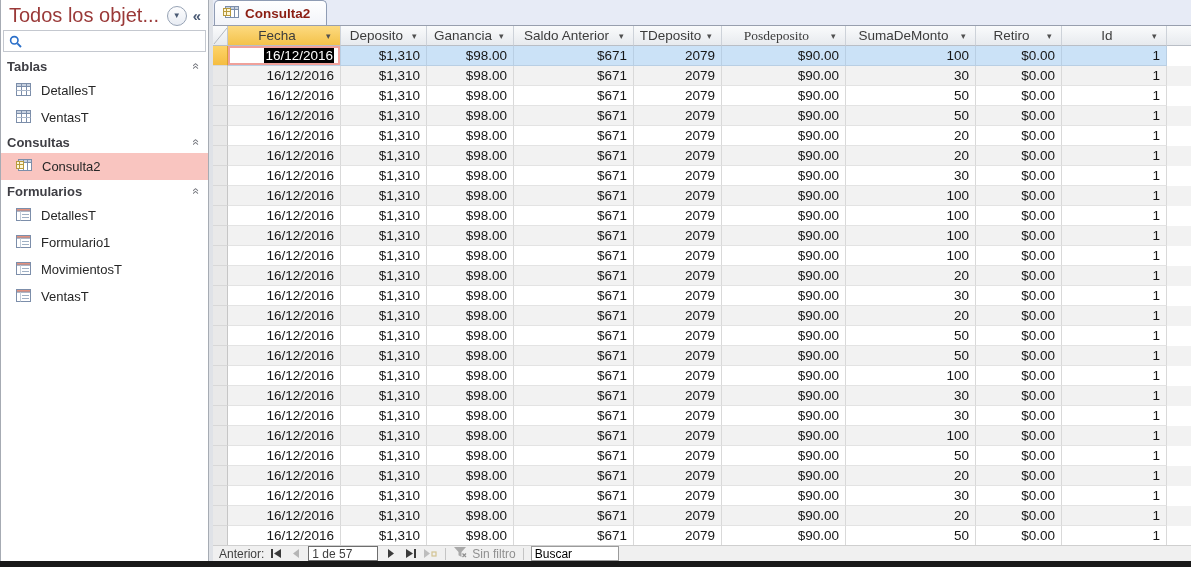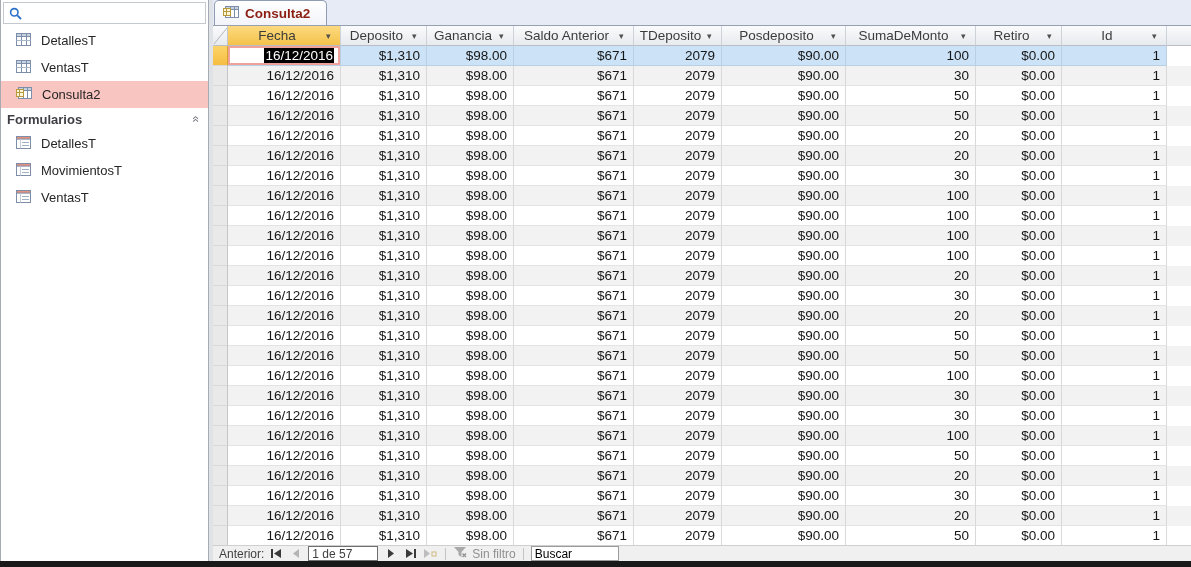--- a/index.html
+++ b/index.html
@@ -75,48 +75,61 @@
   .sinfiltro{color:#8f8f8f;display:flex;align-items:center;gap:4px;}
 
   .bottom-strip{position:absolute;left:0;right:0;bottom:0;height:6px;background:#191919;}
 </style>
 </head>
 <body>
 
 <div class="app" style="--sel-blue: #cbe2f7; --amber: #f4c24a; --nav-pink: #f9c5c0;">
 
   <aside class="sidebar">
+    <div class="nav-header">
+      <span class="nav-title" style="color: rgb(154, 57, 56);">Todos los objet...</span>
+      <span class="nav-dd">▼</span>
+      <span class="nav-shutter">«</span>
+    </div>
     <div class="nav-search">
       <span class="mag">
         <svg width="13" height="13" viewBox="0 0 13 13">
             <circle cx="5.3" cy="5.3" r="3.7" fill="none" stroke="#2a6fc9" stroke-width="1.6"></circle>
             <line x1="8.3" y1="8.3" x2="12" y2="12" stroke="#2a6fc9" stroke-width="1.9"></line>
           </svg>
       </span>
     </div>
     <div id="nav-sections">
+        <div class="section-h">
+          <span>Tablas</span>
+          <span class="chev">«</span>
+        </div>
         <div class="nav-item">
           <span><svg width="15" height="13" viewBox="0 0 15 13">
               <rect x="0.5" y="0.5" width="14" height="12" fill="#fff" stroke="#7c8eaa"></rect>
               <rect x="0.5" y="0.5" width="14" height="3" fill="#c7d1e0" stroke="#7c8eaa"></rect>
               <line x1="5.5" y1="0.5" x2="5.5" y2="12.5" stroke="#7c8eaa"></line>
               <line x1="10.5" y1="0.5" x2="10.5" y2="12.5" stroke="#7c8eaa"></line>
               <line x1="0.5" y1="7.5" x2="14.5" y2="7.5" stroke="#a9b6c9"></line>
             </svg></span>
           <span>DetallesT</span>
         </div>
         <div class="nav-item">
           <span><svg width="15" height="13" viewBox="0 0 15 13">
               <rect x="0.5" y="0.5" width="14" height="12" fill="#fff" stroke="#7c8eaa"></rect>
               <rect x="0.5" y="0.5" width="14" height="3" fill="#c7d1e0" stroke="#7c8eaa"></rect>
               <line x1="5.5" y1="0.5" x2="5.5" y2="12.5" stroke="#7c8eaa"></line>
               <line x1="10.5" y1="0.5" x2="10.5" y2="12.5" stroke="#7c8eaa"></line>
               <line x1="0.5" y1="7.5" x2="14.5" y2="7.5" stroke="#a9b6c9"></line>
             </svg></span>
           <span>VentasT</span>
+        </div>
+        <div class="section-h">
+          <span>Consultas</span>
+          <span class="chev">«</span>
         </div>
         <div class="nav-item selected">
           <span><svg width="16" height="14" viewBox="0 0 16 14">
               <rect x="2.5" y="1.5" width="13" height="11" fill="#fff" stroke="#7c8eaa"></rect>
               <rect x="2.5" y="1.5" width="13" height="3" fill="#c7d1e0" stroke="#7c8eaa"></rect>
               <line x1="7.5" y1="1.5" x2="7.5" y2="12.5" stroke="#7c8eaa"></line>
               <line x1="11.5" y1="1.5" x2="11.5" y2="12.5" stroke="#7c8eaa"></line>
               <rect x="0.5" y="3.5" width="7" height="7" fill="#fdf6d8" stroke="#b89a3c"></rect>
               <line x1="0.5" y1="6.5" x2="7.5" y2="6.5" stroke="#b89a3c"></line>
               <line x1="3.5" y1="3.5" x2="3.5" y2="10.5" stroke="#b89a3c"></line>
@@ -129,20 +142,30 @@
         </div>
         <div class="nav-item">
           <span><svg width="15" height="13" viewBox="0 0 15 13">
               <rect x="0.5" y="0.5" width="14" height="12" fill="#fff" stroke="#7c8eaa"></rect>
               <rect x="0.5" y="0.5" width="14" height="2.6" fill="#e2917f" stroke="#7c8eaa"></rect>
               <line x1="4.5" y1="3.2" x2="4.5" y2="12.5" stroke="#c3cdd9"></line>
               <line x1="6" y1="6.5" x2="13" y2="6.5" stroke="#9fb0c4"></line>
               <line x1="6" y1="9.5" x2="13" y2="9.5" stroke="#9fb0c4"></line>
             </svg></span>
           <span>DetallesT</span>
+        </div>
+        <div class="nav-item">
+          <span><svg width="15" height="13" viewBox="0 0 15 13">
+              <rect x="0.5" y="0.5" width="14" height="12" fill="#fff" stroke="#7c8eaa"></rect>
+              <rect x="0.5" y="0.5" width="14" height="2.6" fill="#e2917f" stroke="#7c8eaa"></rect>
+              <line x1="4.5" y1="3.2" x2="4.5" y2="12.5" stroke="#c3cdd9"></line>
+              <line x1="6" y1="6.5" x2="13" y2="6.5" stroke="#9fb0c4"></line>
+              <line x1="6" y1="9.5" x2="13" y2="9.5" stroke="#9fb0c4"></line>
+            </svg></span>
+          <span>Formulario1</span>
         </div>
         <div class="nav-item">
           <span><svg width="15" height="13" viewBox="0 0 15 13">
               <rect x="0.5" y="0.5" width="14" height="12" fill="#fff" stroke="#7c8eaa"></rect>
               <rect x="0.5" y="0.5" width="14" height="2.6" fill="#e2917f" stroke="#7c8eaa"></rect>
               <line x1="4.5" y1="3.2" x2="4.5" y2="12.5" stroke="#c3cdd9"></line>
               <line x1="6" y1="6.5" x2="13" y2="6.5" stroke="#9fb0c4"></line>
               <line x1="6" y1="9.5" x2="13" y2="9.5" stroke="#9fb0c4"></line>
             </svg></span>
           <span>MovimientosT</span>
@@ -196,21 +219,21 @@
             <span class="arr">▾</span>
           </div>
           <div class="hcell" style="width: 120px;">
             <span class="lab">Saldo Anterior</span>
             <span class="arr">▾</span>
           </div>
           <div class="hcell" style="width: 88px;">
             <span class="lab">TDeposito</span>
             <span class="arr">▾</span>
           </div>
-          <div class="hcell" style="width: 124px;">
+          <div class="hcell" style="width: 124px; font-family: Liberation Serif, serif;">
             <span class="lab">Posdeposito</span>
             <span class="arr">▾</span>
           </div>
           <div class="hcell" style="width: 130px;">
             <span class="lab">SumaDeMonto</span>
             <span class="arr">▾</span>
           </div>
           <div class="hcell" style="width: 86px;">
             <span class="lab">Retiro</span>
             <span class="arr">▾</span>

